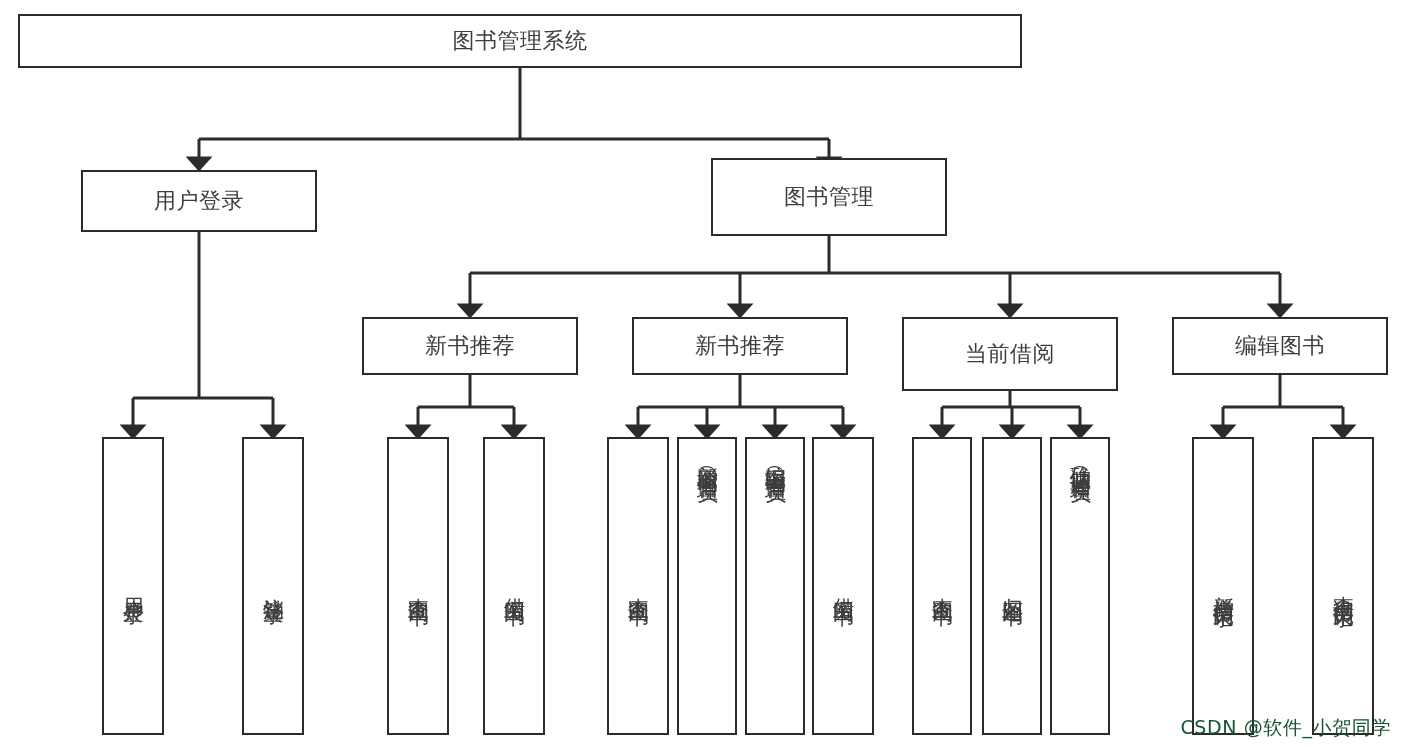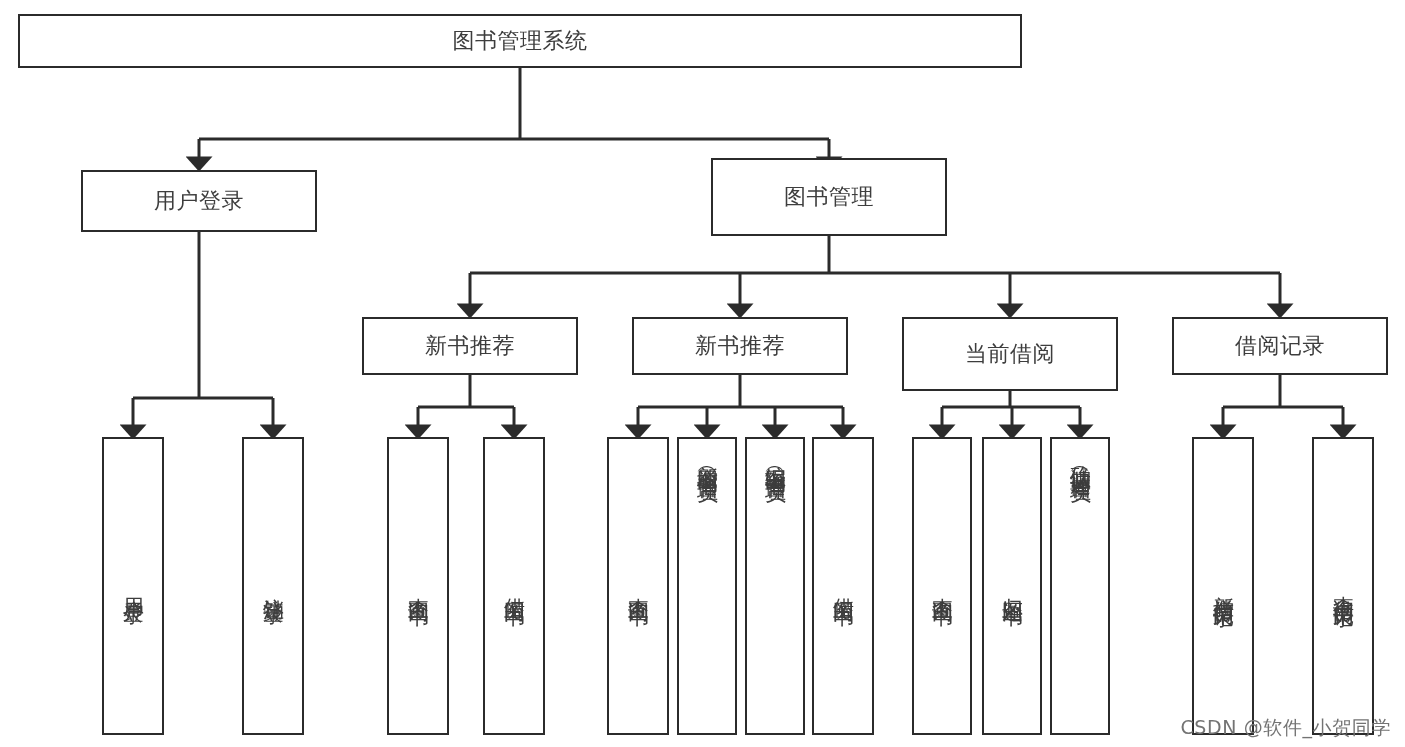--- a/index.html
+++ b/index.html
@@ -60,21 +60,21 @@
   }
   .node.vertical.centered {
     align-items: center;
     padding-top: 0;
   }
   .watermark {
     position: absolute;
     right: 14px;
     bottom: 6px;
     font-size: 19px;
-    color: #737373;
+    color: #14532d;
     letter-spacing: 0.6px;
     z-index: 3;
     user-select: none;
     white-space: nowrap;
     text-align: right;
   }
 </style>
 </head>
 <body>
 
@@ -143,21 +143,21 @@
       <div class="node horizontal" style="left: 362px; top: 317px; width: 216px; height: 58px;">
         <span class="node-label">新书推荐</span>
       </div>
       <div class="node horizontal" style="left: 632px; top: 317px; width: 216px; height: 58px;">
         <span class="node-label">新书推荐</span>
       </div>
       <div class="node horizontal" style="left: 902px; top: 317px; width: 216px; height: 74px;">
         <span class="node-label">当前借阅</span>
       </div>
       <div class="node horizontal" style="left: 1172px; top: 317px; width: 216px; height: 58px;">
-        <span class="node-label">借阅记录</span>
+        <span class="node-label">编辑图书</span>
       </div>
       <div class="node vertical centered" style="left: 102px; top: 437px; width: 62px; height: 298px;">
         <span class="node-label">用户登录</span>
       </div>
       <div class="node vertical centered" style="left: 242px; top: 437px; width: 62px; height: 298px;">
         <span class="node-label">注销登录</span>
       </div>
       <div class="node vertical centered" style="left: 387px; top: 437px; width: 62px; height: 298px;">
         <span class="node-label">查询图书</span>
       </div>

